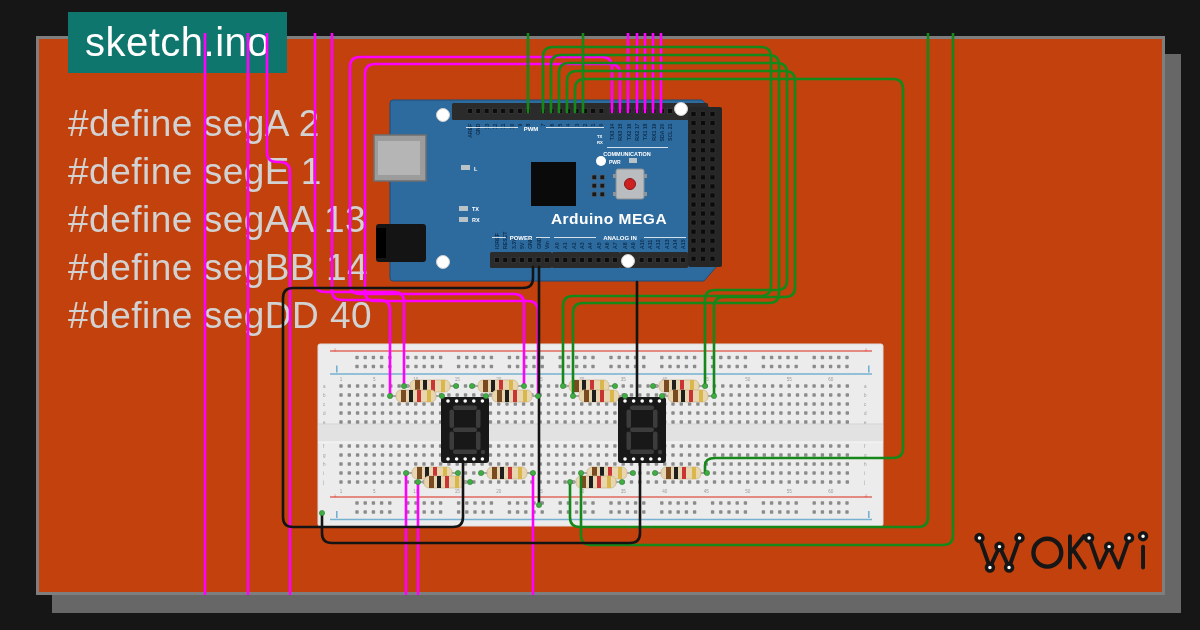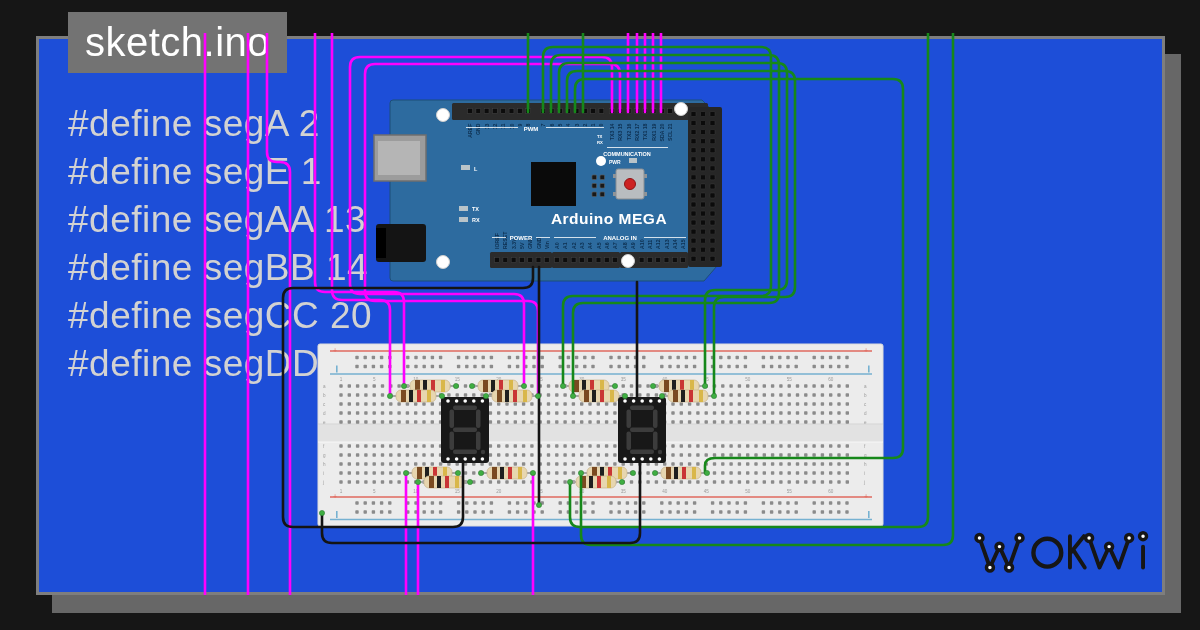--- a/index.html
+++ b/index.html
@@ -1,37 +1,36 @@
 <!DOCTYPE html>
 <html><head>
 <meta charset="utf-8">
 <style>
   html,body{margin:0;padding:0;}
   body{width:1200px;height:630px;background:#161616;position:relative;overflow:hidden;
        font-family:"Liberation Sans",sans-serif;}
-  .canvas{position:absolute;left:36px;top:36px;width:1123px;height:553px;background:#1d4ed8;
+  .canvas{position:absolute;left:36px;top:36px;width:1123px;height:553px;background:#c2410c;
           border:3px solid #7e7e7e;box-shadow:16px 18px 0 0 #676767;overflow:hidden;z-index:1;}
   .code{position:absolute;left:29px;top:61px;z-index:1;}
   .code-line{font-size:37px;line-height:48px;color:#d2d2d2;white-space:pre;letter-spacing:0.5px;}
   #circuit{position:absolute;left:-3px;top:-3px;width:1129px;height:559px;z-index:2;}
-  .titlebox{position:absolute;left:68px;top:12px;width:219px;height:61px;background:#737373;
+  .titlebox{position:absolute;left:68px;top:12px;width:219px;height:61px;background:#0f766e;
             z-index:5;display:flex;align-items:center;padding-left:17px;box-sizing:border-box;}
   .titlebox span{color:#ffffff;font-size:40px;letter-spacing:0.5px;}
   #wires{position:absolute;left:36px;top:33px;width:1129px;height:562px;z-index:8;pointer-events:none;}
 </style>
 </head>
 <body>
 
 <div class="canvas">
   <div class="code" id="code">
       <div class="code-line">#define segA 2</div>
       <div class="code-line">#define segE 1</div>
       <div class="code-line">#define segAA 13</div>
       <div class="code-line">#define segBB 14</div>
-      <div class="code-line">#define segCC 20</div>
       <div class="code-line">#define segDD 40</div>
     </div>
   <svg id="circuit" viewBox="36 36 1129 559" xmlns="http://www.w3.org/2000/svg">
       <g>
         <rect x="318" y="344" width="565" height="182" rx="2" fill="#ececec" stroke="#dcdcdc" stroke-width="1"></rect>
         <rect x="318" y="424" width="565" height="18" fill="#e2e2e2"></rect>
         <line x1="318" y1="424" x2="883" y2="424" stroke="#d5d5d5" stroke-width="1"></line>
         <line x1="318" y1="442" x2="883" y2="442" stroke="#f7f7f7" stroke-width="1"></line>
         <rect x="339.3" y="384.3" width="3.4" height="3.4" rx="0.7" fill="#8b8b8b"></rect>
         <rect x="339.3" y="393.3" width="3.4" height="3.4" rx="0.7" fill="#8b8b8b"></rect>

